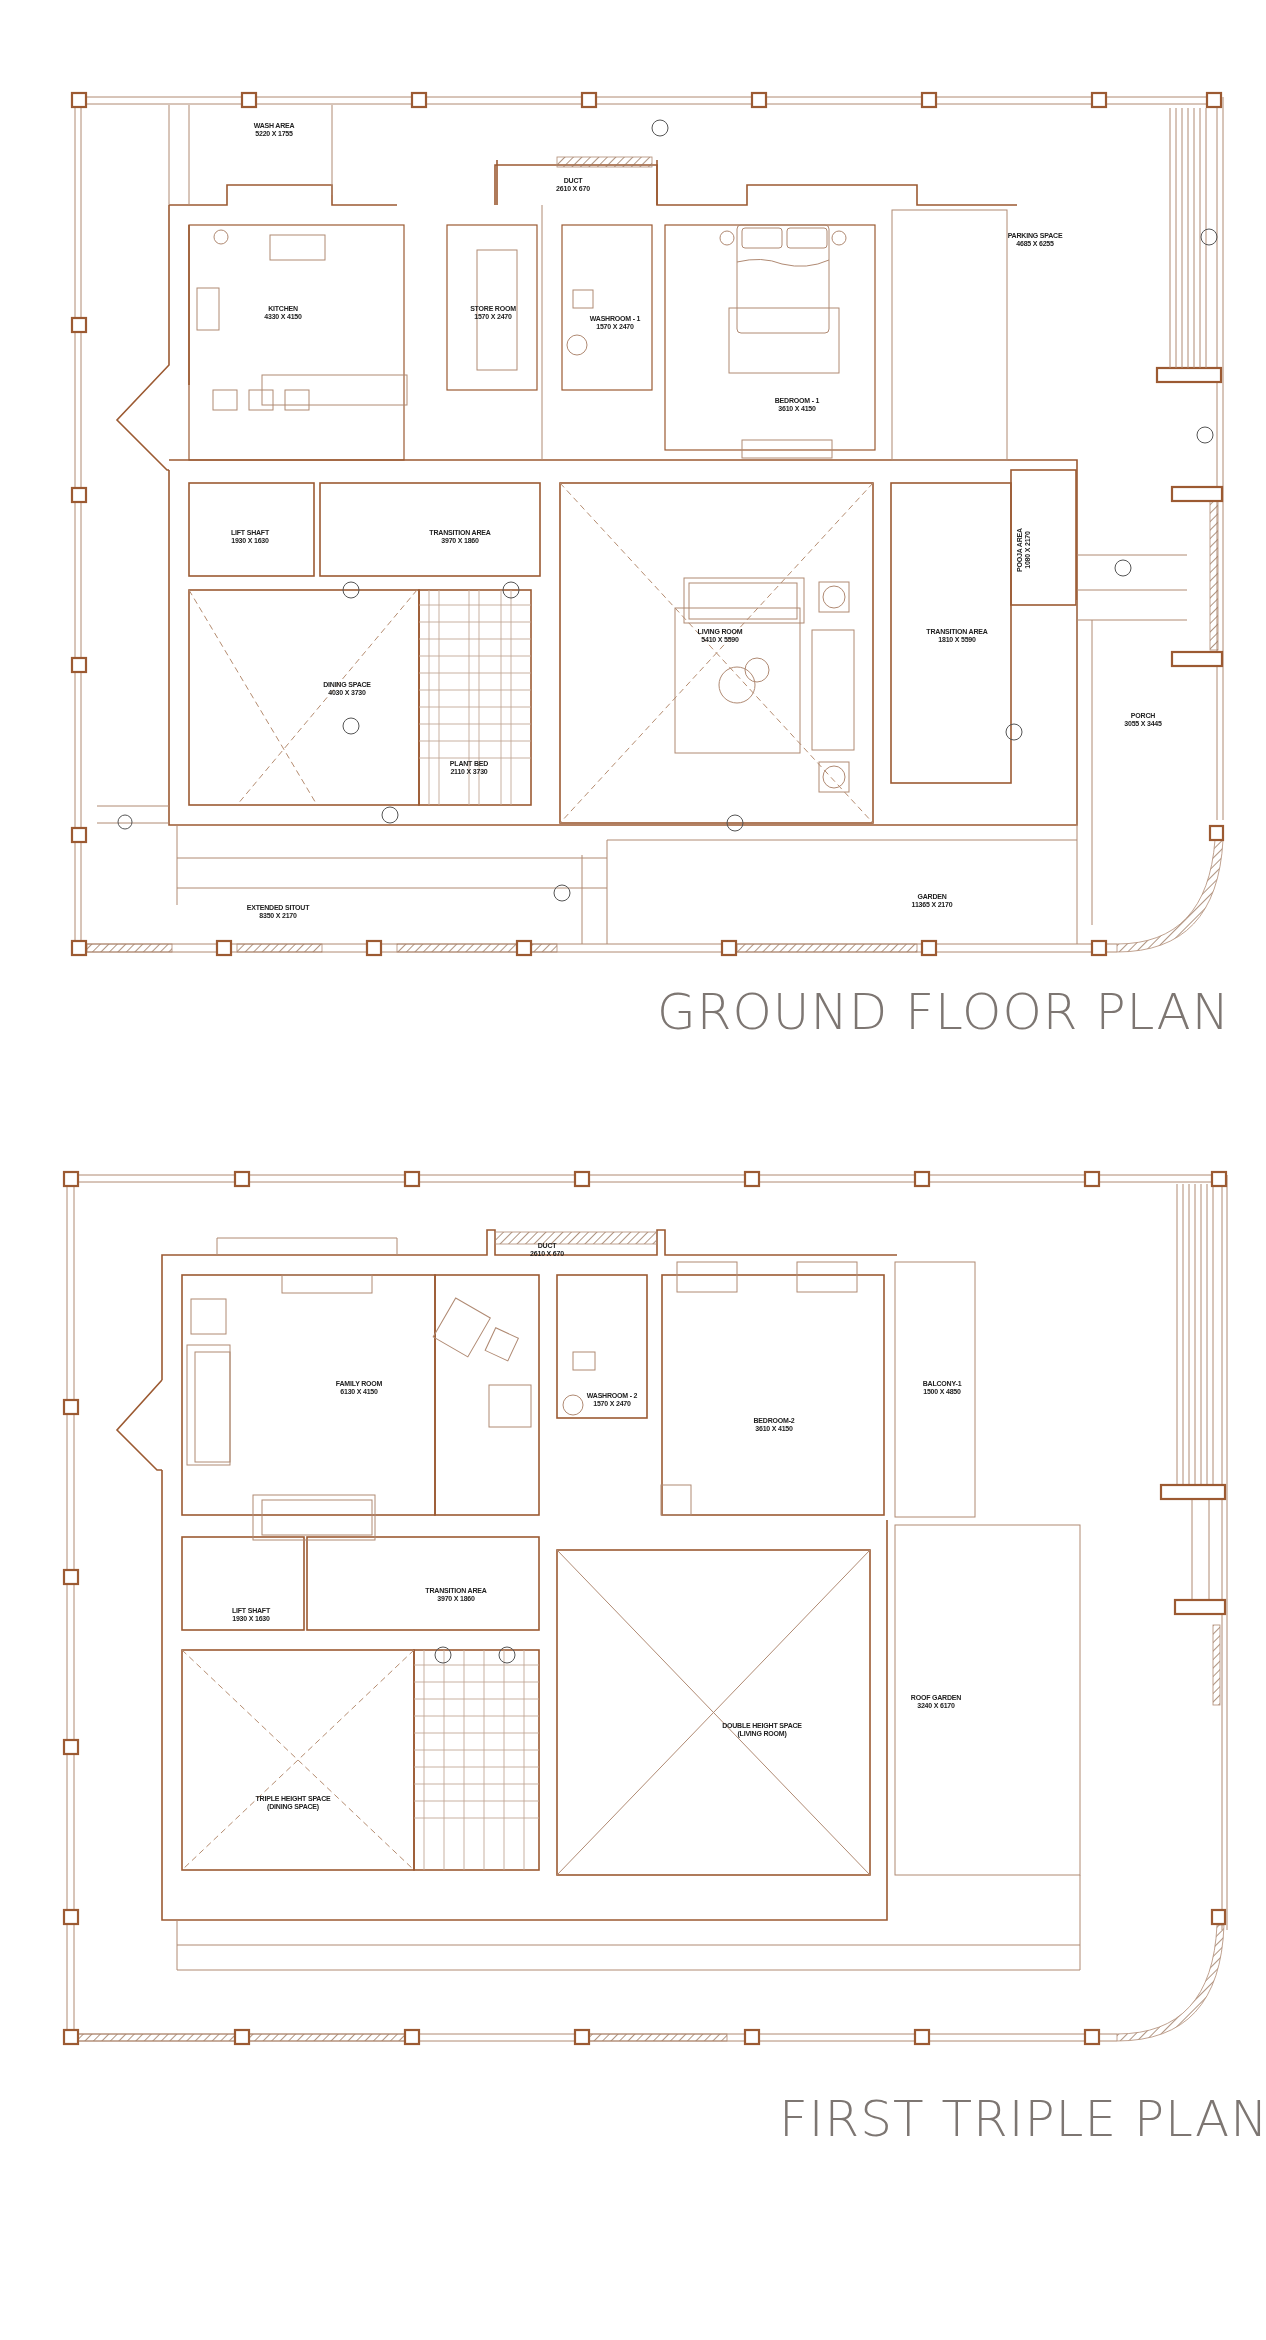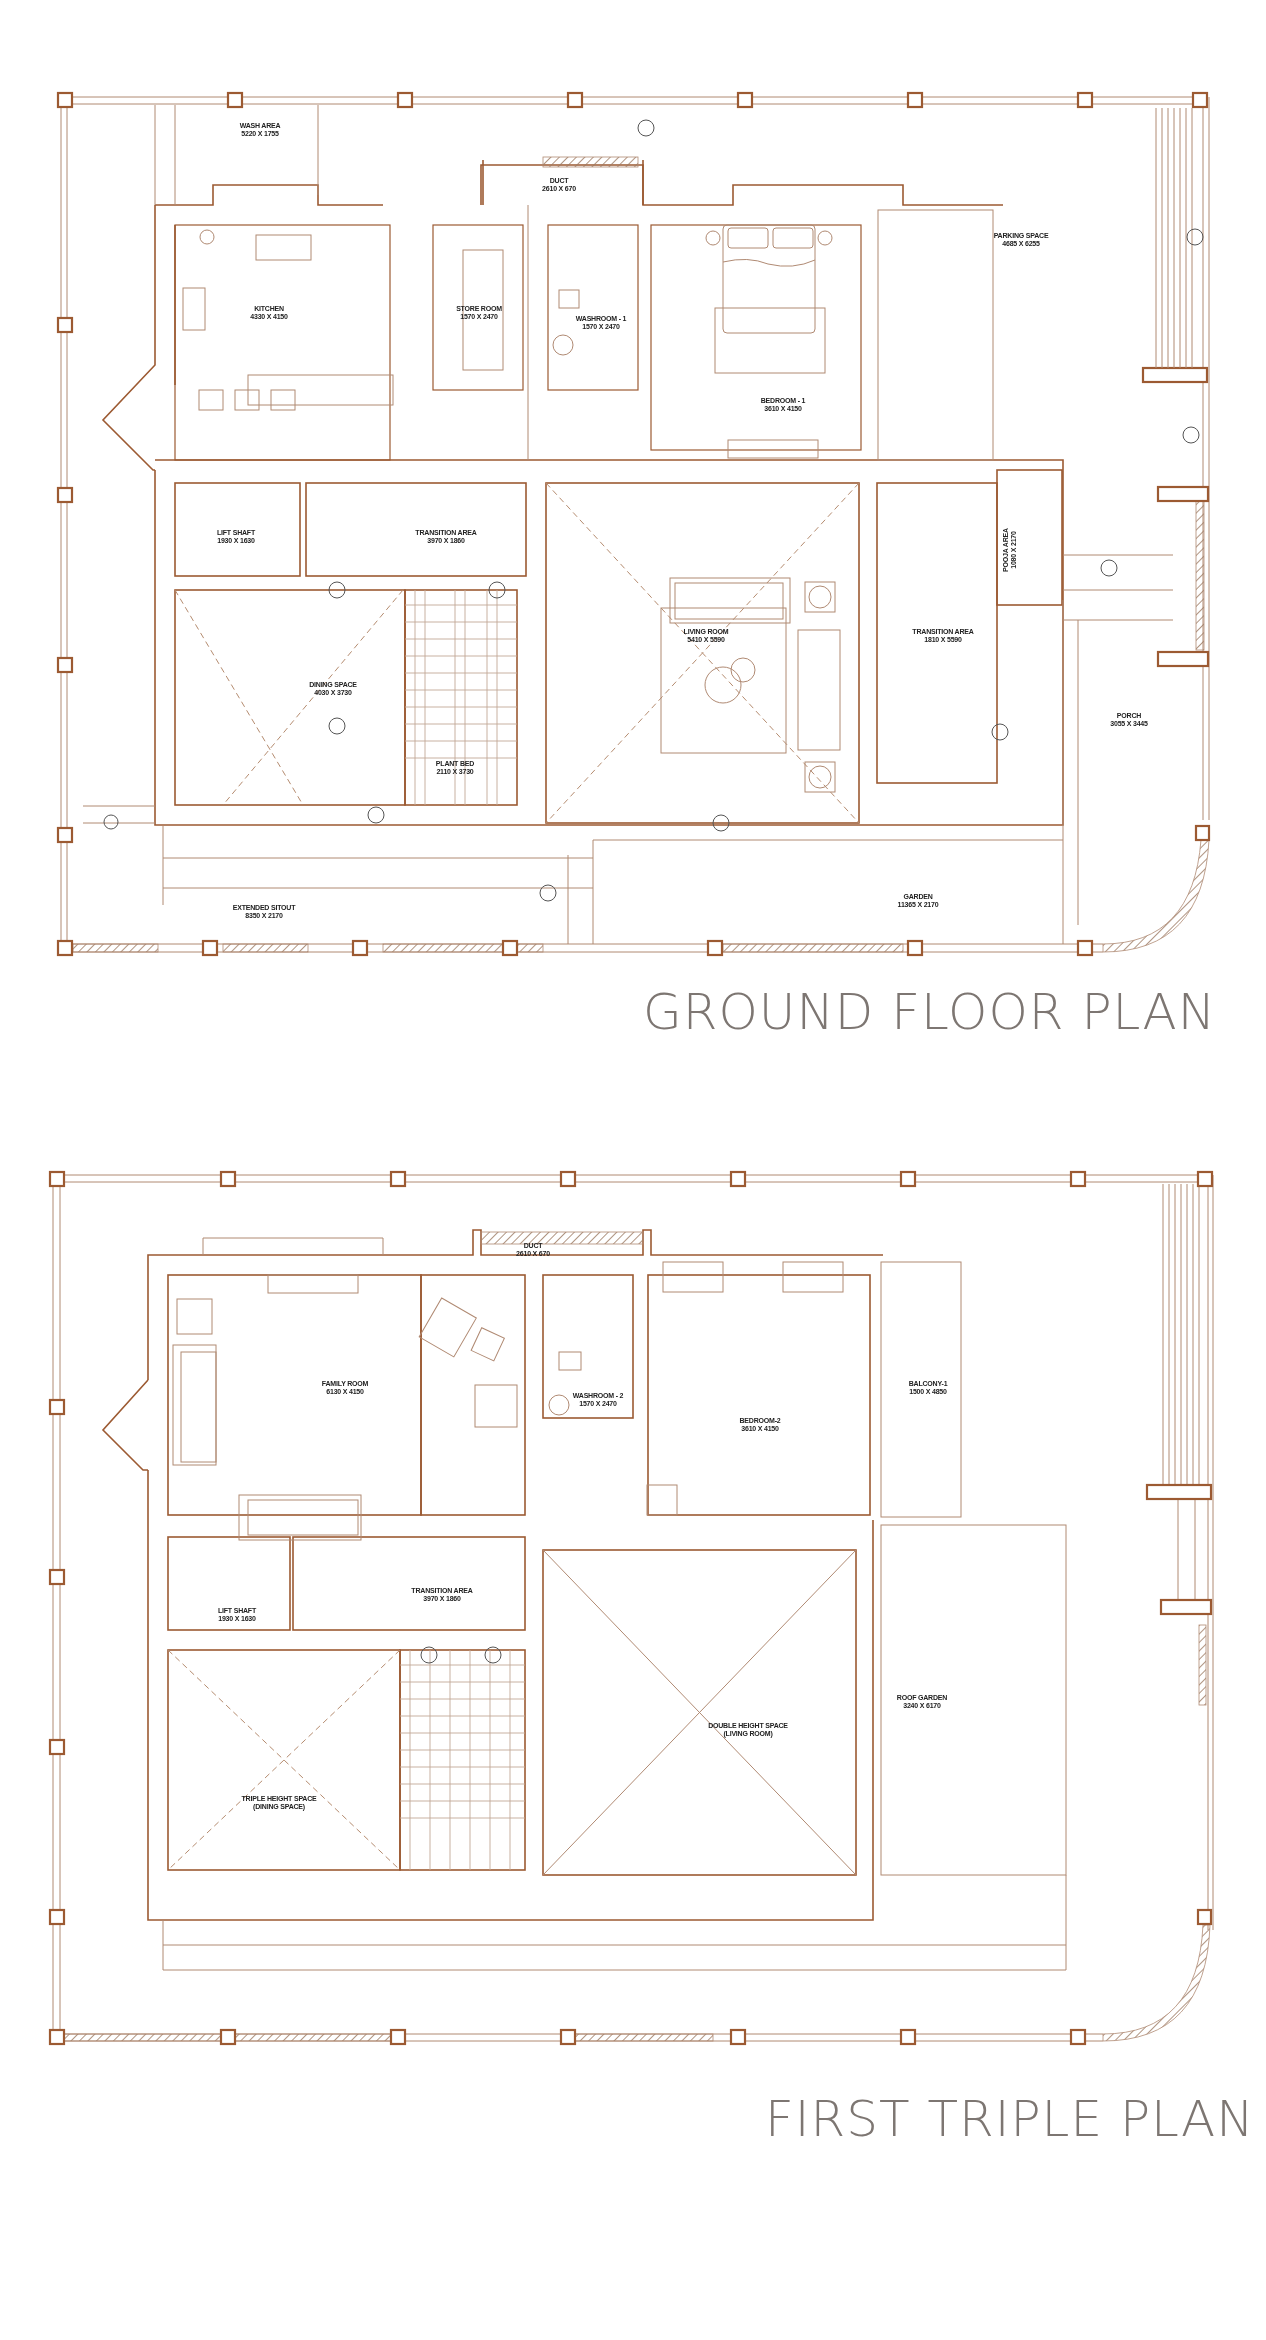--- a/index.html
+++ b/index.html
@@ -1,17 +1,17 @@
 <!DOCTYPE html>
 <html><head>
 <meta charset="utf-8">
 <style>
   html,body{margin:0;padding:0;background:#ffffff;}
   body{width:1266px;height:2340px;position:relative;overflow:hidden;font-family:"Liberation Sans",sans-serif;}
-  .plan{position:absolute;left:3px;width:1026px;}
+  .plan{position:absolute;left:17px;width:1026px;}
   .plan svg{position:absolute;left:0;top:0;}
   .lbl{position:absolute;font-family:"Liberation Sans",sans-serif;font-size:7px;font-weight:bold;color:#222;text-align:center;line-height:8px;transform:translate(-50%,-50%);white-space:nowrap;letter-spacing:-0.2px;}
   .lbl span{display:block;}
   .lbl.rot{transform:translate(-50%,-50%) rotate(-90deg);}
   .title{position:absolute;font-family:"DejaVu Sans",sans-serif;font-weight:200;color:#7d7672;font-size:50px;letter-spacing:1px;white-space:nowrap;}
   .w{stroke:#9c5a32;fill:none;stroke-width:1.6;}
   .t{stroke:#b08a73;fill:none;stroke-width:1;}
   .f{stroke:#c2a896;fill:none;stroke-width:0.9;}
   .d{stroke:#b58c70;fill:none;stroke-width:1;stroke-dasharray:6 4;}
   .col{fill:#fff;stroke:#9c5a32;stroke-width:2.2;}

